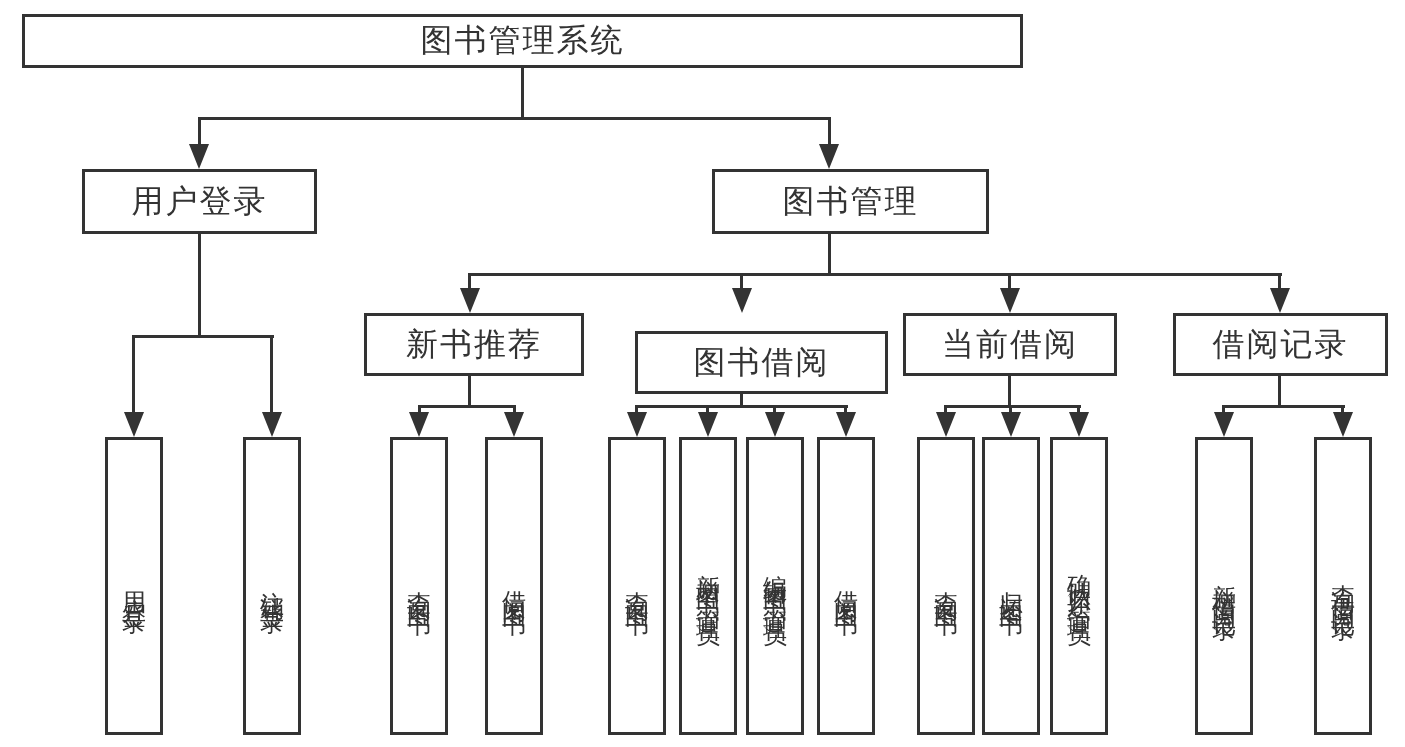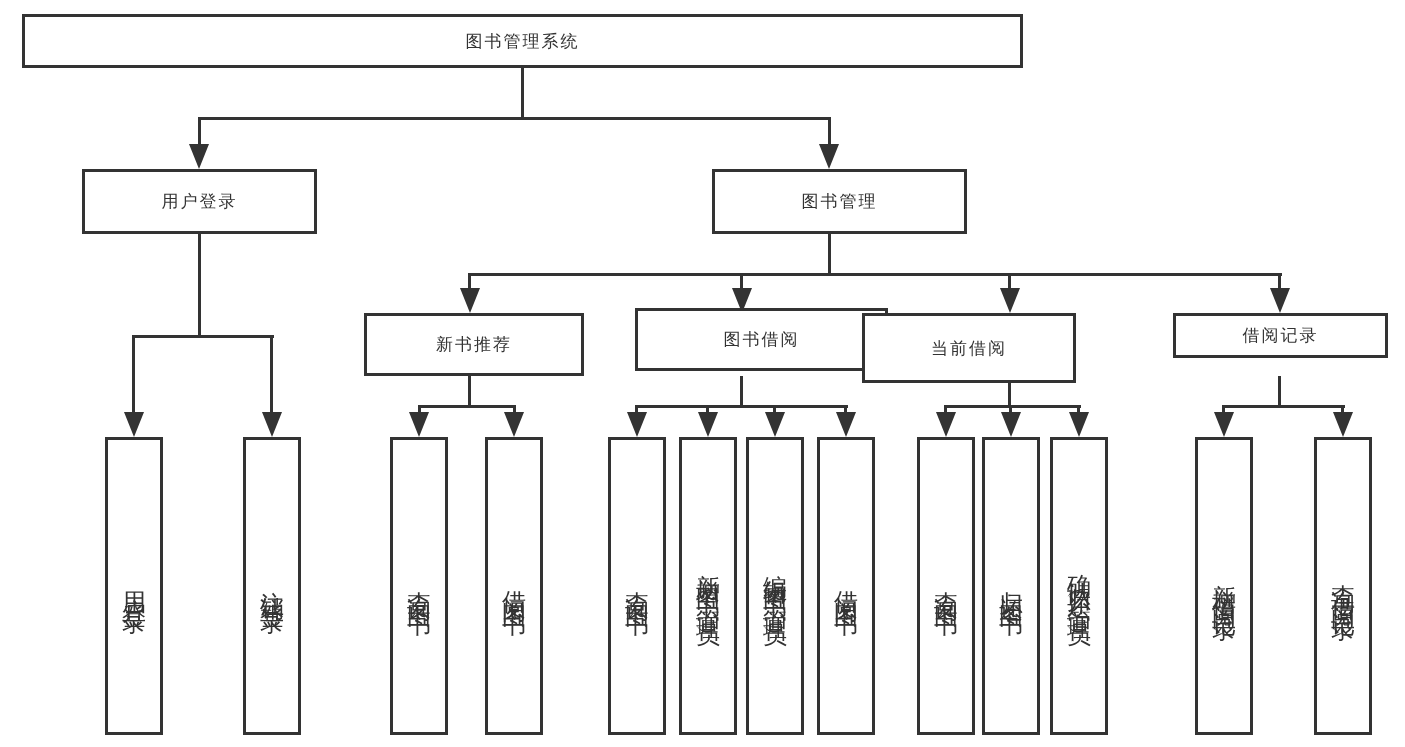--- a/index.html
+++ b/index.html
@@ -24,21 +24,21 @@
     border-left:10px solid transparent;
     border-right:10px solid transparent;
     border-top:25px solid var(--line,#333);
   }
   
   .box{
     position:absolute;box-sizing:border-box;
     background:var(--bg,#fff);
     border:3px solid var(--line,#333);
     display:flex;align-items:center;justify-content:center;
-    font-size:17px;letter-spacing:2px;color:var(--text,#333);
+    font-size:32px;letter-spacing:2px;color:var(--text,#333);
     white-space:nowrap;
     text-align:center;
   }
   .leaf{
     position:absolute;box-sizing:border-box;
     top:437px;width:58px;height:298px;
     background:var(--bg,#fff);
     border:3px solid var(--line,#333);
     display:flex;align-items:center;justify-content:center;
   }
@@ -114,26 +114,26 @@
   <div class="v" style="left:1278px;top:376px;height:31px"></div>
   <div class="h" style="left:1222px;top:405px;width:123px"></div>
   <div class="v" style="left:1222px;top:405px;height:10px"></div>
   <div class="ah" style="left:1214px;top:412px"></div>
   <div class="v" style="left:1341px;top:405px;height:10px"></div>
   <div class="ah" style="left:1333px;top:412px"></div>
 
   <div class="box" style="left:22px;top:14px;width:1001px;height:54px">图书管理系统</div>
 
   <div class="box" style="left:82px;top:169px;width:235px;height:65px">用户登录</div>
-  <div class="box" style="left:712px;top:169px;width:255px;height:65px">图书管理</div>
+  <div class="box" style="left:712px;top:169px;width:277px;height:65px">图书管理</div>
 
   <div class="box" style="left:364px;top:313px;width:220px;height:63px">新书推荐</div>
-  <div class="box" style="left:635px;top:308px;width:253px;height:63px">图书借阅</div>
-  <div class="box" style="left:862px;top:313px;width:214px;height:70px">当前借阅</div>
-  <div class="box" style="left:1173px;top:313px;width:215px;height:45px">借阅记录</div>
+  <div class="box" style="left:635px;top:331px;width:253px;height:63px">图书借阅</div>
+  <div class="box" style="left:903px;top:313px;width:214px;height:63px">当前借阅</div>
+  <div class="box" style="left:1173px;top:313px;width:215px;height:63px">借阅记录</div>
 
   <div class="leaf" style="left:105px">
     <span class="vtext">用户登录</span>
   </div>
   <div class="leaf" style="left:243px">
     <span class="vtext">注销登录</span>
   </div>
 
   <div class="leaf" style="left:390px">
     <span class="vtext">查询图书</span>

